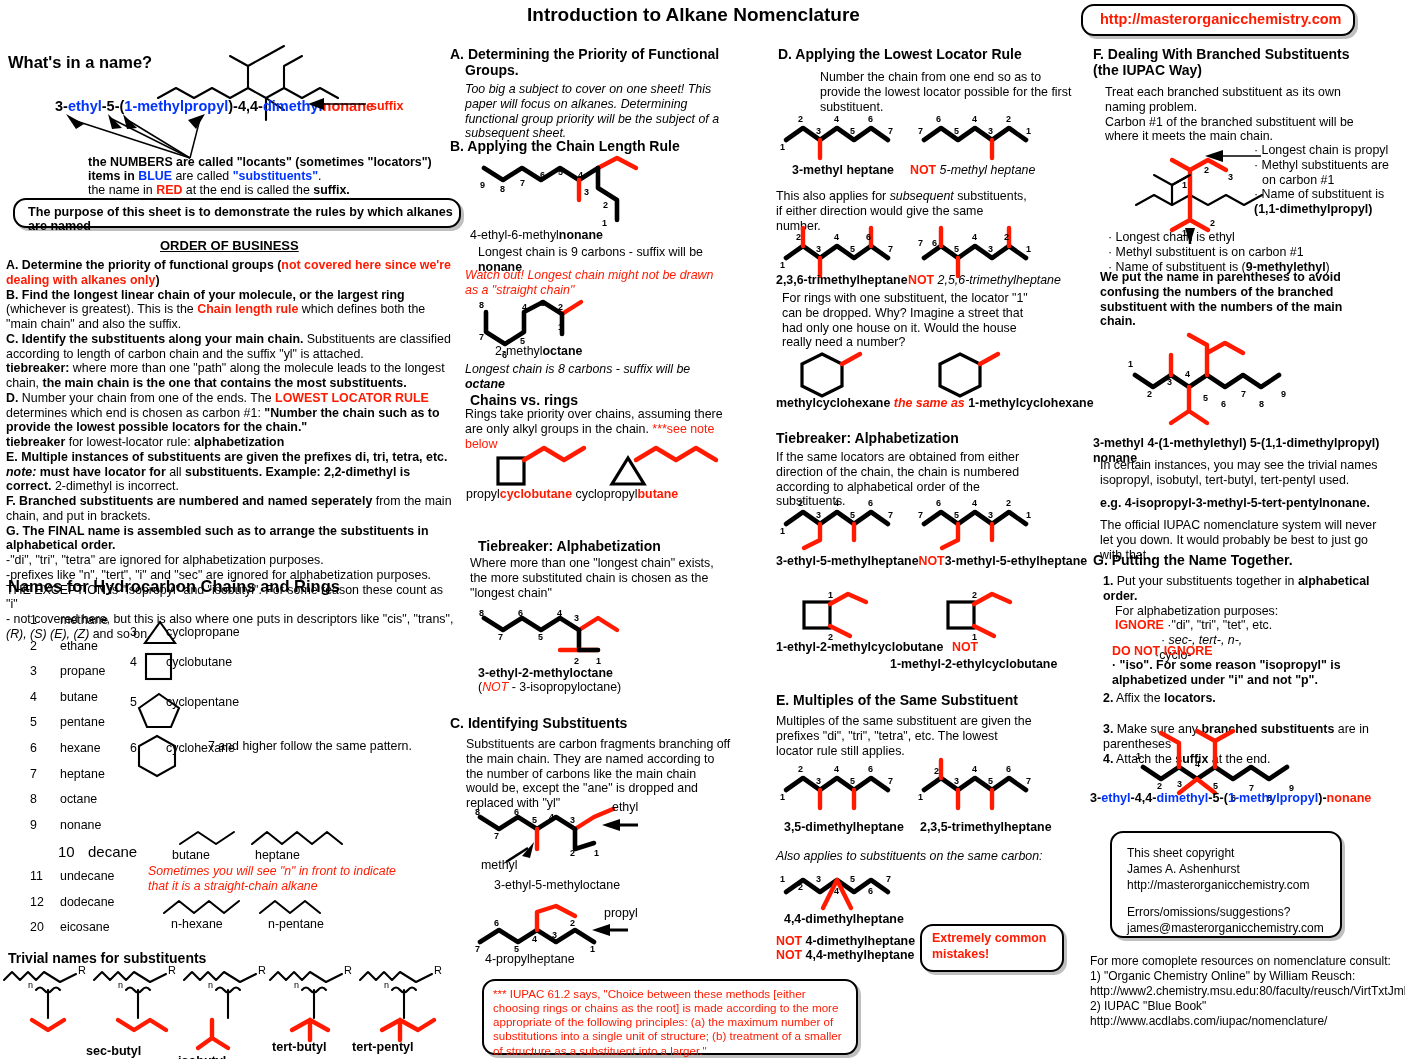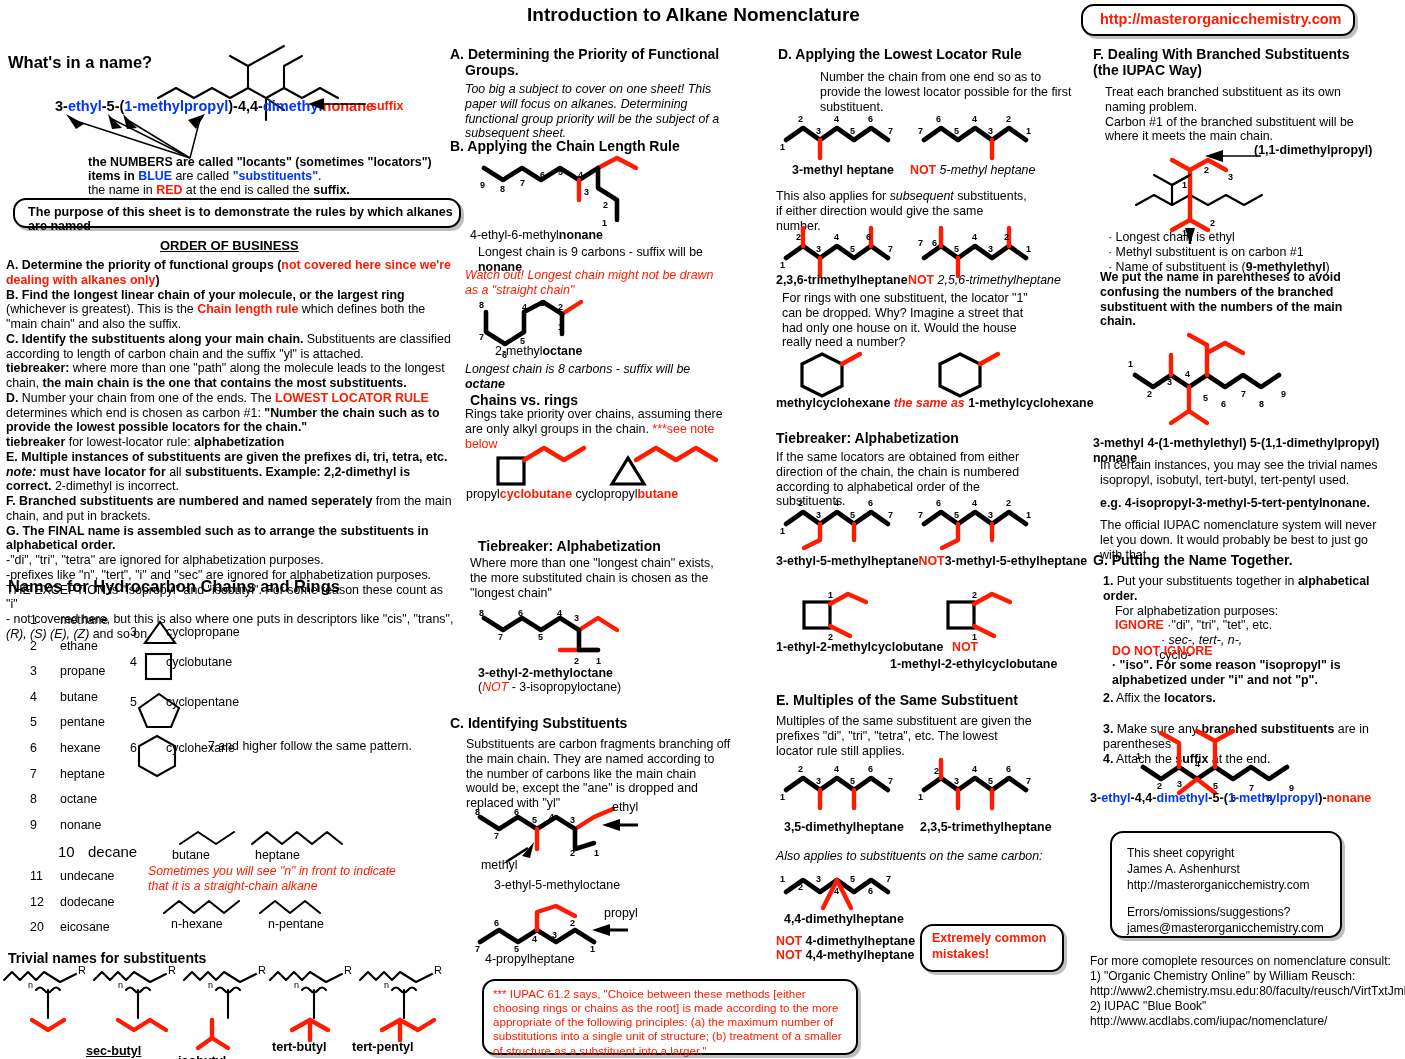--- a/index.html
+++ b/index.html
@@ -225,21 +225,21 @@
     </div>
     <div style="position: absolute; left: 92px; top: 0px; width: 90px; height: 90px;">
       <svg viewBox="0 0 90 90" width="90" height="90">
         <path class="kthin" d="M2,12 L10,4 L18,12 L26,4 L34,12 L42,4 L58,14 L74,6"></path>
         <path class="kthin" d="M34,22 q4,-5 8,0 q4,5 8,0 q4,-5 8,0"></path>
         <line x1="46" y1="22" x2="46" y2="50" class="kthin"></line>
         <path class="kred" d="M26,52 L42,62 L58,52 L74,62"></path>
         <text x="76" y="6" font-size="11" font-family="&quot;Liberation Sans&quot;, sans-serif">R</text>
         <text x="26" y="20" font-size="9" font-family="&quot;Liberation Sans&quot;, sans-serif">n</text>
       </svg>
-      <div style="position: absolute; left: -6px; top: 76px; font-size: 12.6px; font-weight: bold; white-space: nowrap; text-decoration: underline;">sec-butyl</div>
+      <div style="position: absolute; left: -6px; top: 76px; font-size: 12.6px; font-weight: bold; white-space: nowrap;">sec-butyl</div>
     </div>
     <div style="position: absolute; left: 182px; top: 0px; width: 90px; height: 90px;">
       <svg viewBox="0 0 90 90" width="90" height="90">
         <path class="kthin" d="M2,12 L10,4 L18,12 L26,4 L34,12 L42,4 L58,14 L74,6"></path>
         <path class="kthin" d="M34,22 q4,-5 8,0 q4,5 8,0 q4,-5 8,0"></path>
         <line x1="46" y1="22" x2="46" y2="50" class="kthin"></line>
         <path class="kred" d="M30,52 L30,70 M30,70 L16,80 M30,70 L46,80"></path>
         <text x="76" y="6" font-size="11" font-family="&quot;Liberation Sans&quot;, sans-serif">R</text>
         <text x="26" y="20" font-size="9" font-family="&quot;Liberation Sans&quot;, sans-serif">n</text>
       </svg>
@@ -649,20 +649,25 @@
   </g>
   <path d="M60,104 L55,88 L65,88 Z" fill="#000"></path>
   <line x1="60" y1="104" x2="60" y2="92" stroke="#000" stroke-width="2.4"></line>
 </svg>
 <svg class="abs" style="left:1205px;top:148px;width:58px;height:16px;" viewBox="0 0 58 16">
   <path d="M0,8 L18,2 L18,14 Z" fill="#000"></path>
     <line x1="16" y1="8" x2="56" y2="8" stroke="#000" stroke-width="1.7"></line>
 </svg>
 
 <div class="abs body" style="left:1250px;top:143px;width:152px;">
+  <ul class="dots" id="f-bullets-top-list">
+      <li>Longest chain is propyl</li>
+      <li>Methyl substituents are on carbon #1</li>
+      <li>Name of substituent is</li>
+    </ul>
   <div class="b" style="margin-left:4px;">(1,1-dimethylpropyl)</div>
 </div>
 
 <div class="abs body" style="left:1104px;top:230px;width:265px;">
   <ul class="dots">
     <li>Longest chain is ethyl</li>
     <li>Methyl substituent is on carbon #1</li>
     <li><span>Name of substituent is (</span><span class="b">9-methylethyl</span><span>)</span></li>
   </ul>
 </div>

